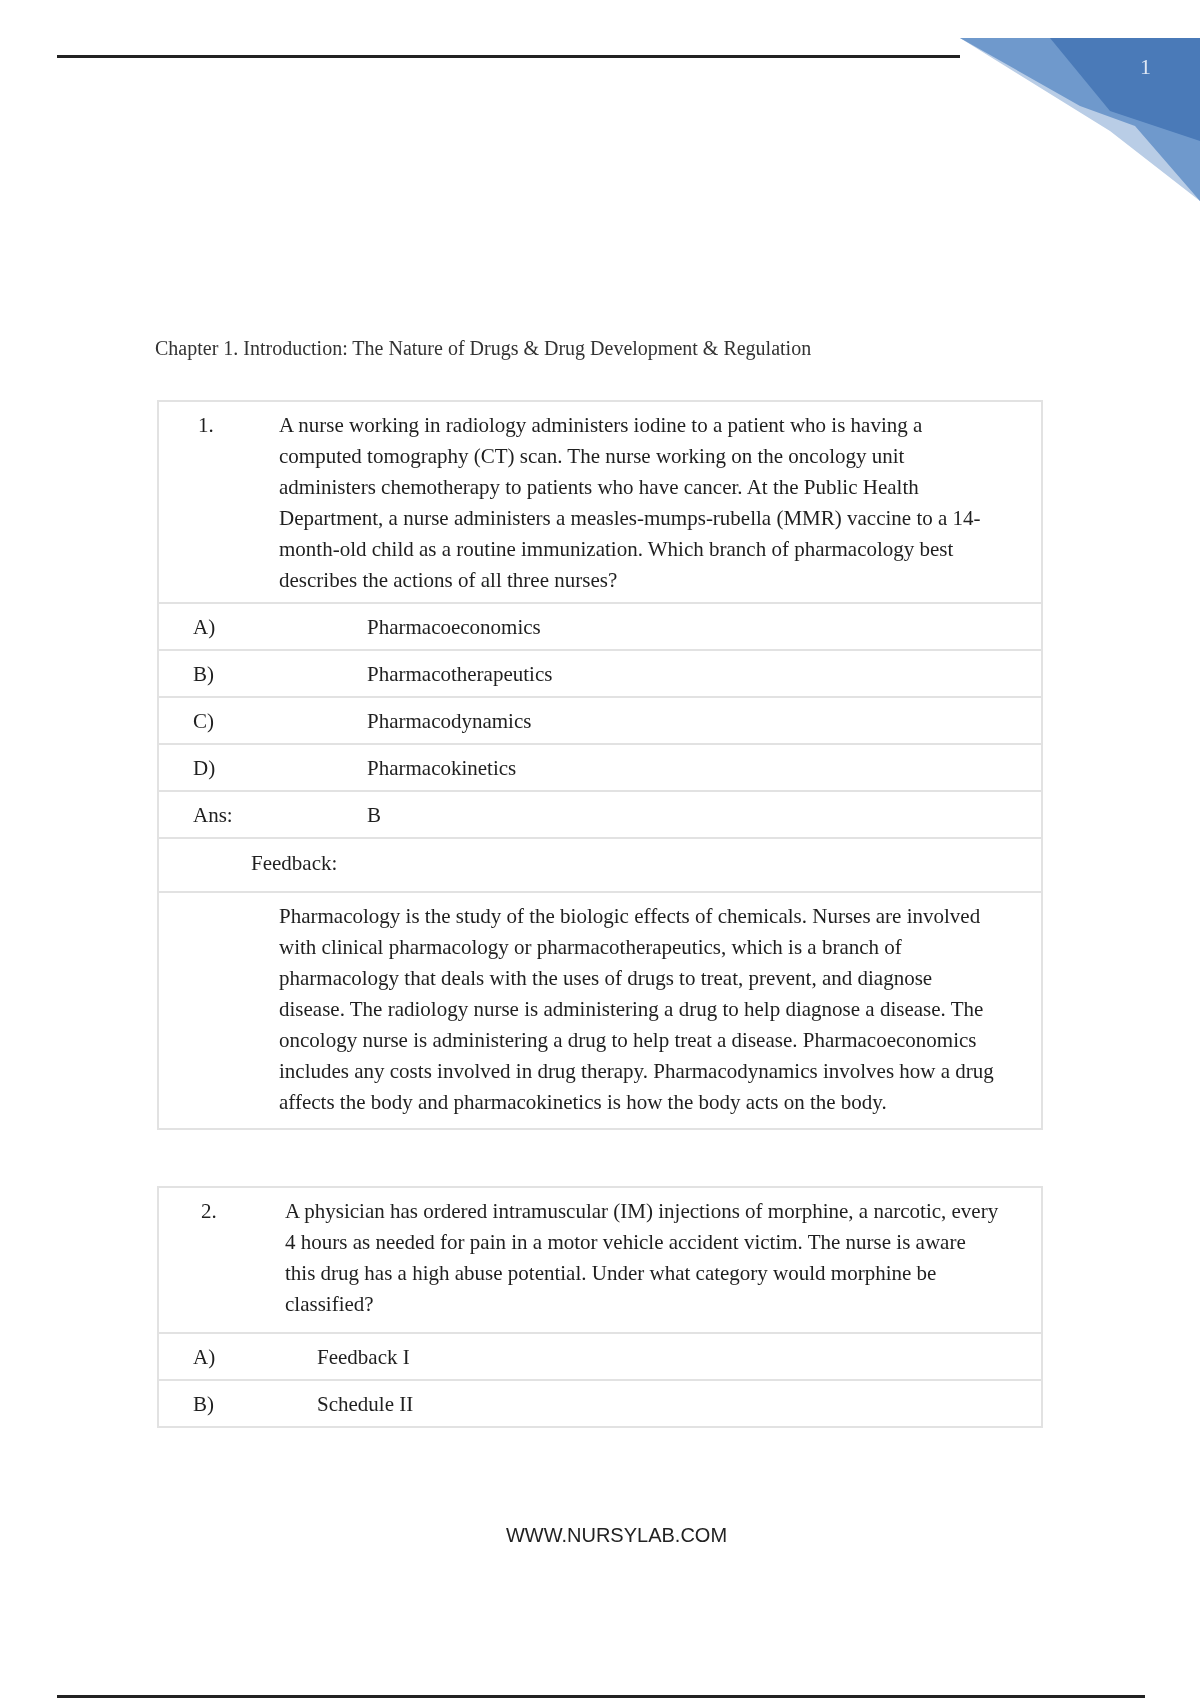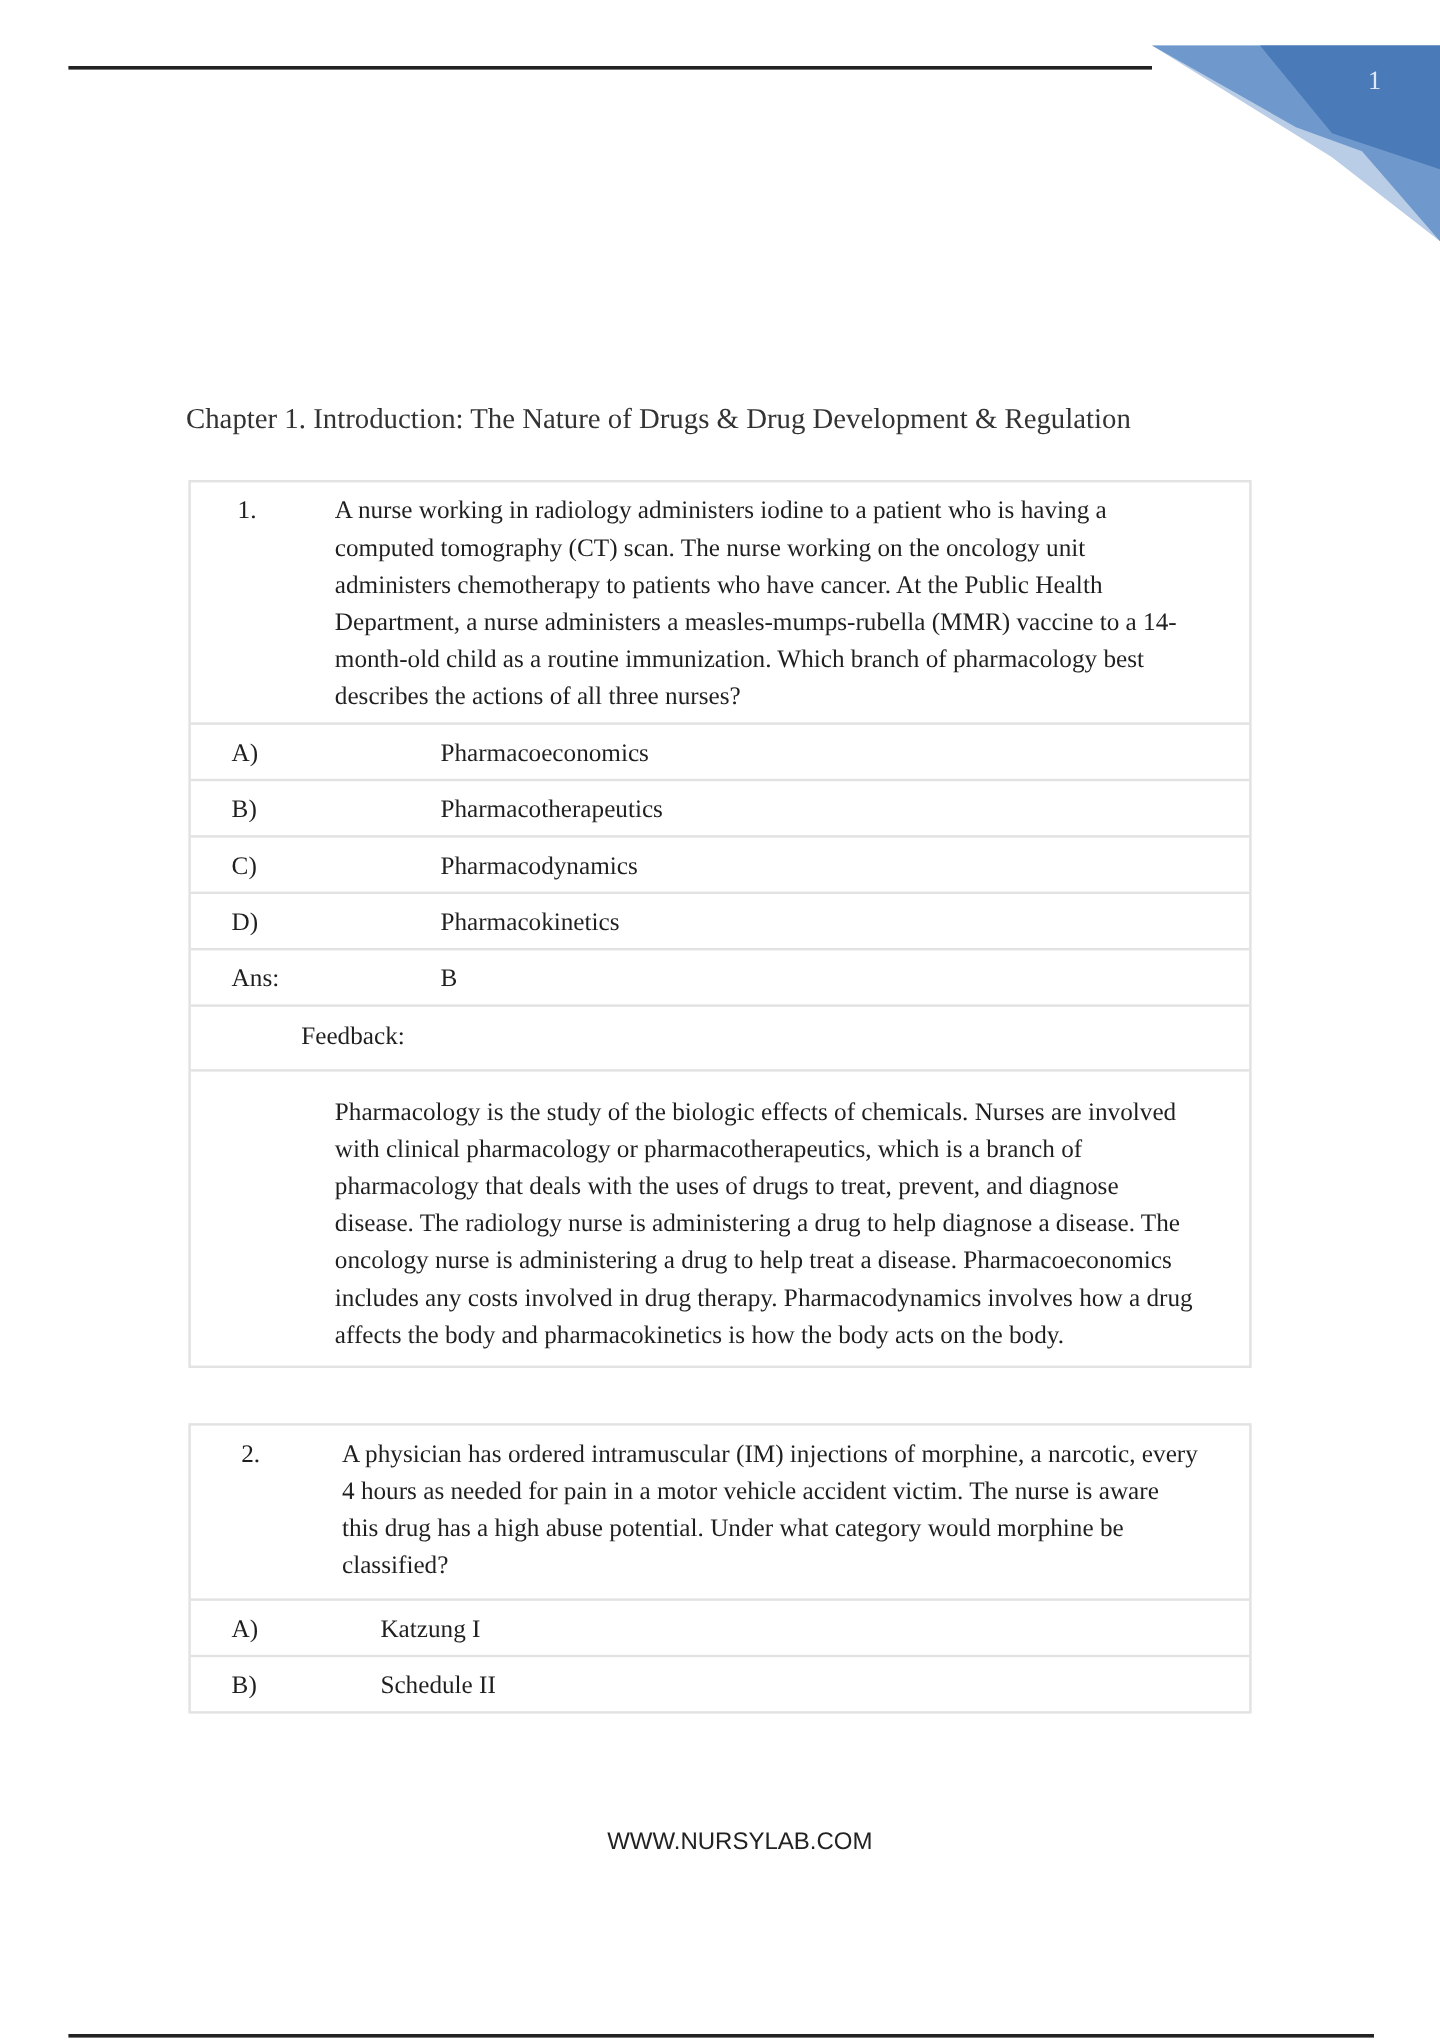--- a/index.html
+++ b/index.html
@@ -4,34 +4,34 @@
 <style>
   html, body { margin:0; padding:0; background:#ffffff; }
   body { width:1200px; height:1700px; position:relative; overflow:hidden;
          font-family:"Liberation Serif", "DejaVu Serif", serif; color:#1f1f1f; }
   .top-rule { position:absolute; left:57px; top:55px; width:903px; height:3px; background:#222; }
   .bottom-rule { position:absolute; left:57px; top:1695px; width:1088px; height:3px; background:#222; }
   .corner { position:absolute; left:960px; top:36px; width:240px; height:165px; }
   .page-num { position:absolute; left:1140px; top:54px; font-size:22px; color:#dfe8f5; }
   .title { position:absolute; left:144px; top:157px; width:1000px; margin:0;
            font-size:36.5px; font-weight:bold; line-height:43px; color:#23294f; }
-  .chapter { position:absolute; left:155px; top:337px; font-size:24px; color:#333; }
+  .chapter { position:absolute; left:155px; top:337px; font-size:20px; color:#333; }
   .qtable { position:absolute; left:157px; width:886px; border:2px solid #e2e2e2; box-sizing:border-box; }
   .row { border-top:2px solid #e2e2e2; box-sizing:border-box; position:relative; font-size:21px; }
   .row:first-child { border-top:none; }
   .row .lbl { position:absolute; left:34px; }
   .stem { padding:8px 40px 8px 120px; line-height:31px; position:relative; }
   .stem .num { position:absolute; left:39px; top:8px; }
   .opt { height:47px; line-height:47px; }
   .opt .val { position:absolute; left:208px; }
   .q2 .opt .val { position:absolute; left:158px; }
   .q2 .stem { padding-left:126px; }
   .q2 .stem .num { left:42px; }
   .fb-head { height:54px; line-height:48px; padding-left:92px; }
-  .fb-body { padding:18px 40px 10px 120px; line-height:31px; }
+  .fb-body { padding:8px 40px 10px 120px; line-height:31px; }
   .footer { position:absolute; top:1524px; left:0; width:1233px; text-align:center;
             font-family:"Liberation Sans", "DejaVu Sans", sans-serif; font-size:20px; color:#222; }
 </style>
 </head>
 <body>
 
 <div class="top-rule"></div>
 
 <svg class="corner" viewBox="0 0 240 165">
   <polygon points="0,2 240,2 240,165 150,95" fill="#b9cde6"></polygon>
@@ -79,21 +79,21 @@
   </div>
 </div>
 
 <div class="qtable q2" style="top:1186px;">
   <div class="row stem" style="height:144px;">
     <span class="num">2.</span>
     <span>A physician has ordered intramuscular (IM) injections of morphine, a narcotic, every 4 hours as needed for pain in a motor vehicle accident victim. The nurse is aware this drug has a high abuse potential. Under what category would morphine be classified?</span>
   </div>
   <div class="row opt">
     <span class="lbl">A)</span>
-    <span class="val">Katzung I</span>
+    <span class="val">Feedback I</span>
   </div>
   <div class="row opt">
     <span class="lbl">B)</span>
     <span class="val">Schedule II</span>
   </div>
 </div>
 
 <div class="footer">WWW.NURSYLAB.COM</div>
 
 <div class="bottom-rule"></div>

